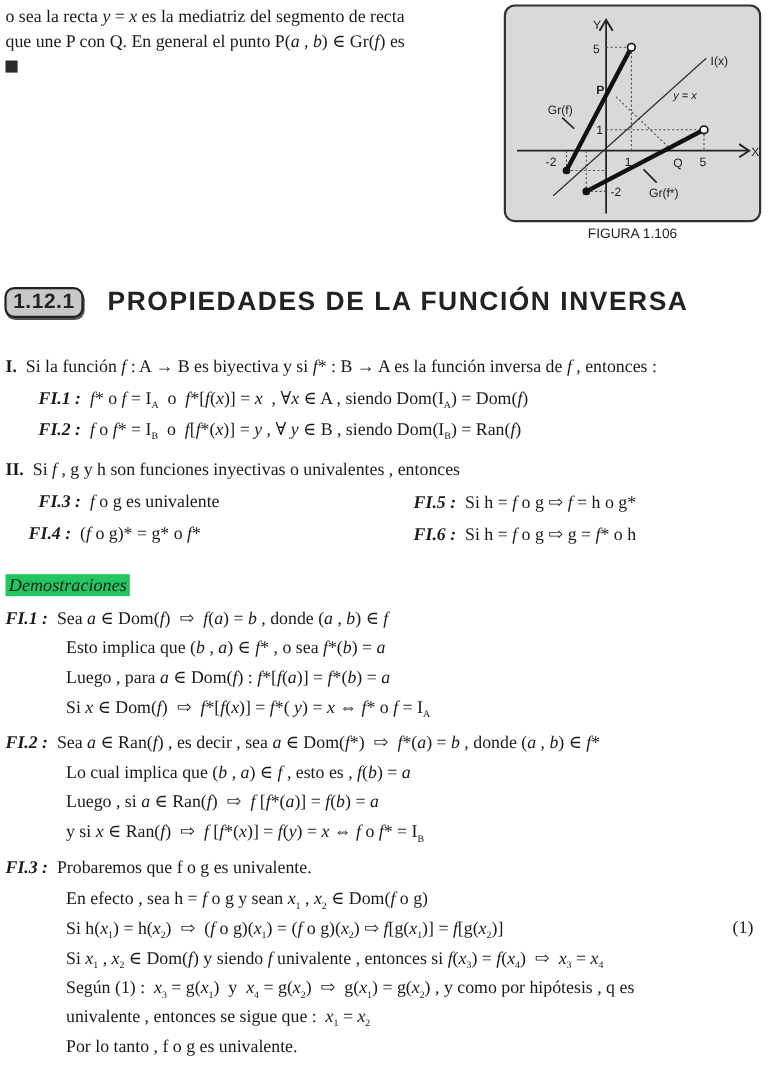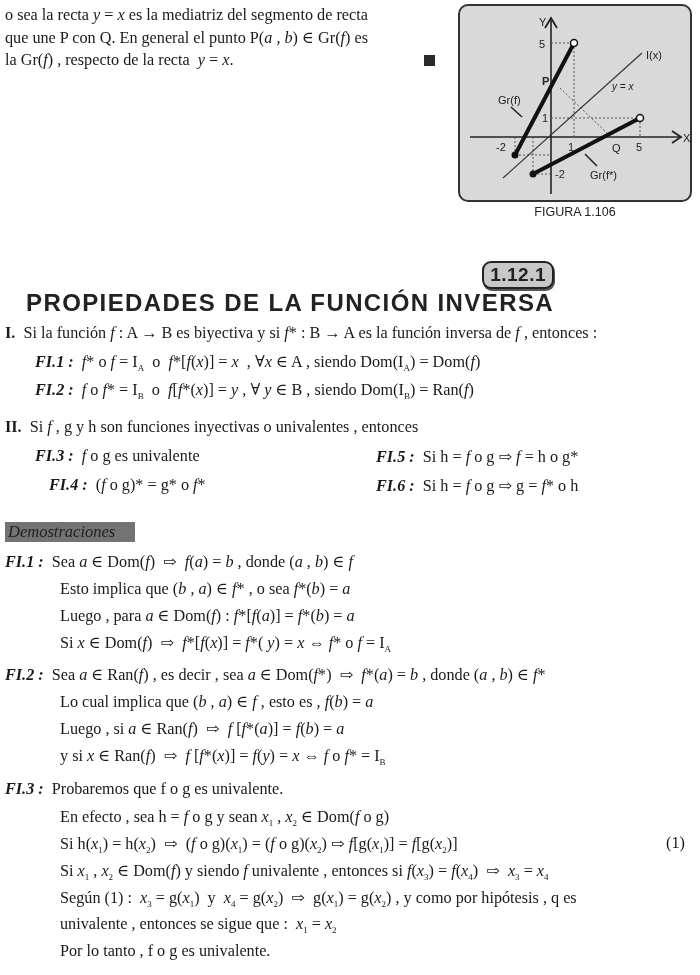--- a/index.html
+++ b/index.html
@@ -18,49 +18,48 @@
   .figure {
     position: absolute; left: 458px; top: 4px; width: 234px; height: 198px;
     border: 2px solid #333; border-radius: 10px; background: #d9d9d9;
     box-sizing: border-box; overflow: hidden;
   }
   .figure svg { position: absolute; left: 0; top: 0; }
   .fig-caption {
     position: absolute; left: 458px; top: 205px; width: 234px; text-align: center;
     font-family: "Liberation Sans", sans-serif; font-size: 12.5px; color: #222;
   }
-  .sec-head { position: absolute; left: 4px; top: 261px; display: flex; align-items: flex-end; flex-direction: column; }
+  .sec-head { position: absolute; left: 4px; top: 261px; display: flex; align-items: flex-start; }
   .sec-badge {
     font-family: "Liberation Sans", sans-serif; font-weight: bold; font-size: 19px;
     color: #222; background: #c8c8c8; border: 2px solid #222; border-radius: 9px;
     padding: 1px 6px 1px 6px; box-shadow: 1px 2px 0 #555; letter-spacing: 0.5px;
   }
   .sec-title {
     font-family: "Liberation Sans", sans-serif; font-weight: bold; font-size: 24px;
     color: #222; margin-left: 22px; letter-spacing: 1.4px;
   }
   .block { position: absolute; left: 0; width: 700px; font-size: 16.2px; }
   .row { position: absolute; white-space: nowrap; }
   .roman { font-weight: bold; }
   .lbl { font-weight: bold; font-style: italic; }
   i { font-style: italic; }
   sub { font-size: 9px; vertical-align: -4px; }
   .demo-head {
-    position: absolute; left: 5px; top: 522px; padding: 0 20px 0 3px;
-    background: #737373; font-style: italic; font-size: 16.5px; color: #222;
+    position: absolute; left: 5px; top: 522px; padding: 0 3px 0 3px;
+    background: #22c55e; font-style: italic; font-size: 16.5px; color: #222;
   }
 </style>
 </head>
 <body>
 
 <div class="intro">
   <span class="line">o sea la recta <i>y</i> = <i>x</i> es la mediatriz del segmento de recta</span>
   <span class="line">que une P con Q. En general el punto P(<i>a</i> , <i>b</i>) ∈ Gr(<i>f</i>) es</span>
   <span class="line last">
-      <span>la Gr(<i>f</i>) , respecto de la recta &nbsp;<i>y</i> = <i>x</i>.</span>
       <span class="qed"></span>
     </span>
 </div>
 
 <div class="figure">
   <svg width="234" height="198" viewBox="0 0 234 198">
 
     <line x1="10" y1="131" x2="220" y2="131" stroke="#222" stroke-width="1.6"></line>
     <polyline points="212,125 221,131 212,137" fill="none" stroke="#222" stroke-width="1.8"></polyline>
     <line x1="91" y1="188" x2="91" y2="14" stroke="#222" stroke-width="1.6"></line>
@@ -131,21 +130,21 @@
 <div class="block">
   <div class="row" style="left:5px; top:418px;">
     <span class="roman">II.</span>&nbsp; Si <i>f</i> , g y h son funciones inyectivas o univalentes , entonces
   </div>
   <div class="row" style="left:35px; top:447px;">
     <span class="lbl">FI.3 :</span>&nbsp; <i>f</i> o g es univalente
   </div>
   <div class="row" style="left:376px; top:447px;">
     <span class="lbl">FI.5 :</span>&nbsp; Si h = <i>f</i> o g ⇨ <i>f</i> = h o g*
   </div>
-  <div class="row" style="left:49px; top:476px;">
+  <div class="row" style="left:26px; top:476px;">
     <span class="lbl">FI.4 :</span>&nbsp; (<i>f</i> o g)* = g* o <i>f</i>*
   </div>
   <div class="row" style="left:376px; top:476px;">
     <span class="lbl">FI.6 :</span>&nbsp; Si h = <i>f</i> o g ⇨ g = <i>f</i>* o h
   </div>
 </div>
 
 <div class="demo-head">Demostraciones</div>
 
 <div class="block">

